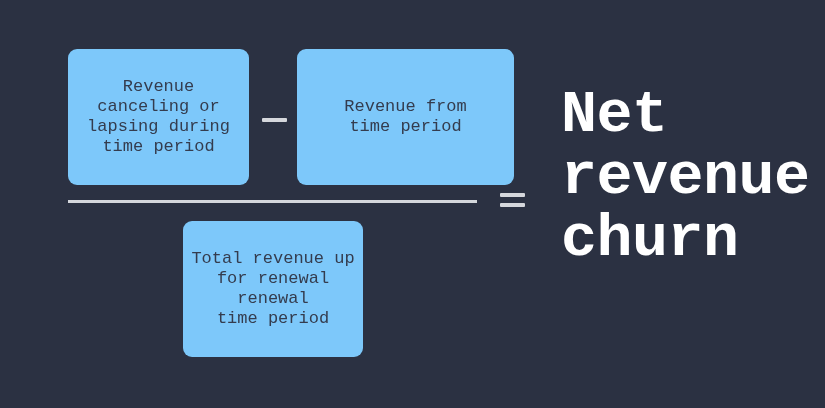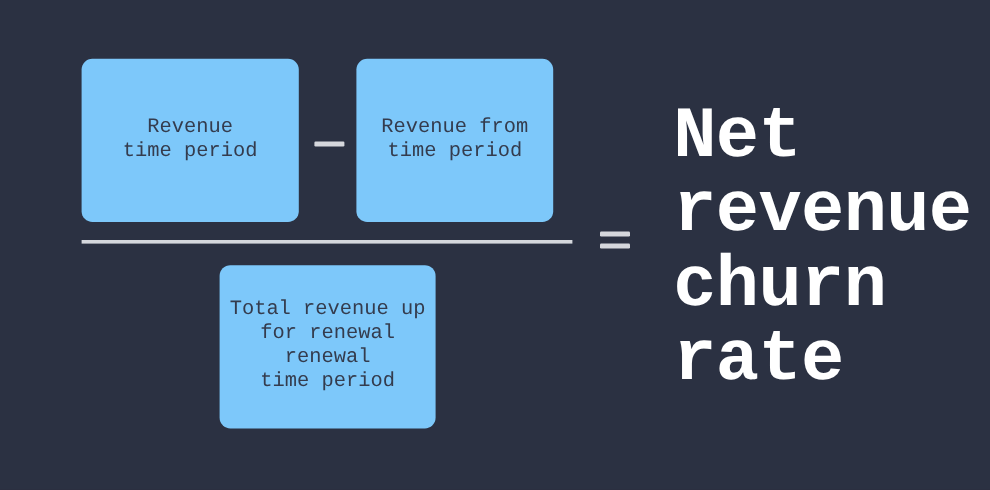--- a/index.html
+++ b/index.html
@@ -30,21 +30,21 @@
     font-size: 17px;
     line-height: 20px;
     text-align: center;
     display: flex;
     flex-direction: column;
     justify-content: center;
     align-items: center;
   }
   .box .line { display: block; }
   .box-minuend    { left: 68px;  top: 49px;  width: 181px; height: 136px; }
-  .box-subtrahend { left: 297px; top: 49px;  width: 164px; height: 136px; }
+  .box-subtrahend { left: 297px; top: 49px;  width: 217px; height: 136px; }
   .box-denominator{ left: 183px; top: 221px; width: 180px; height: 136px; }
   .minus {
     position: absolute;
     left: 262px; top: 118px;
     width: 25px; height: 4px;
     background: var(--line);
     border-radius: 1px;
   }
   .fraction-bar {
     position: absolute;
@@ -78,20 +78,22 @@
   }
   .result .line { display: block; }
 </style>
 </head>
 <body>
 
 <div class="canvas">
 
   <div class="box box-minuend">
     <span class="line">Revenue</span>
+    <span class="line">canceling or</span>
+    <span class="line">lapsing during</span>
     <span class="line">time period</span>
   </div>
 
   <div class="minus"></div>
 
   <div class="box box-subtrahend">
     <span class="line">Revenue from</span>
     <span class="line">time period</span>
   </div>
 
@@ -105,16 +107,15 @@
 
   <div class="equals">
     <i></i>
     <i></i>
   </div>
 
   <h1 class="result">
     <span class="line">Net</span>
     <span class="line">revenue</span>
     <span class="line">churn</span>
-    <span class="line">rate</span>
   </h1>
 
 </div>
 
 </body></html>

